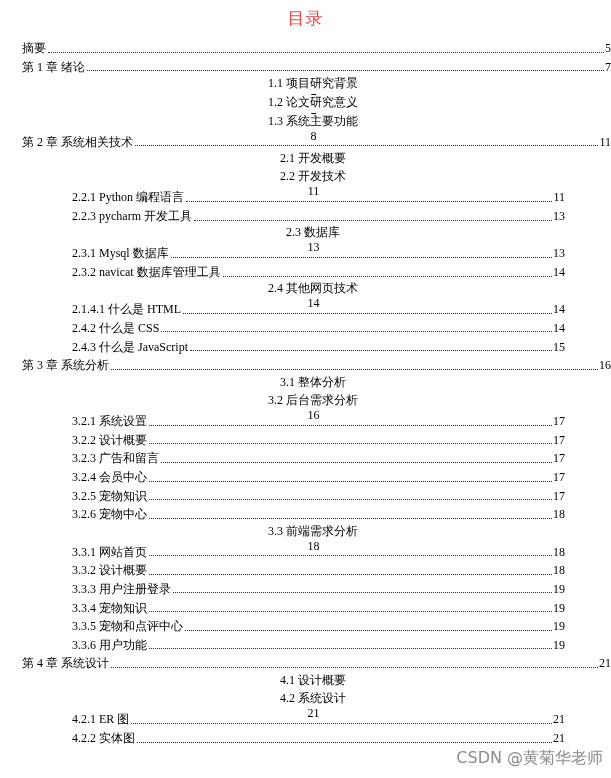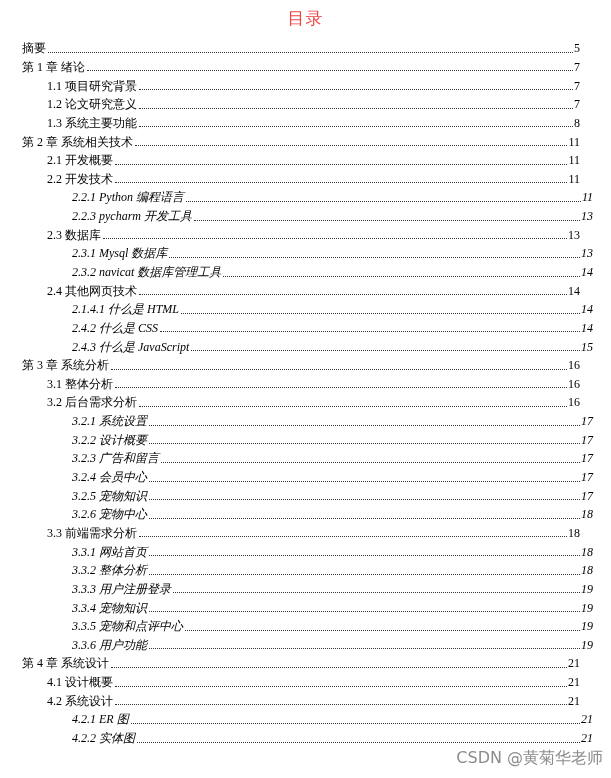--- a/index.html
+++ b/index.html
@@ -7,23 +7,23 @@
          font-family: "Liberation Serif", "DejaVu Serif", serif; color: #000; }
   .title { position: absolute; top: 7px; left: 0; width: 611px; text-align: center;
            font-family: "DejaVu Sans", "Liberation Sans", sans-serif;
            font-size: 17px; color: #2c5a96; letter-spacing: 1px; }
   .toc { position: absolute; top: 39px; left: 0; width: 611px; }
   .row { position: relative; height: 18.65px; display: flex; align-items: center;
          font-size: 12px; line-height: 14px; }
   .row .lbl { white-space: nowrap; background: #fff; padding-right: 1px; z-index: 1; }
   .row .dots { flex: 1; height: 0; border-bottom: 1px dotted #333; margin: 0 1px; align-self: center; transform: translateY(4px); }
   .row .pg { white-space: nowrap; background: #fff; z-index: 1; text-align: right; }
-  .l1 { padding-left: 22px; padding-right: 31px; }
-  .l2 { padding-left: 47px; padding-right: 31px; }
-  .l3 { padding-left: 72px; padding-right: 18px; font-style: italic; }
+  .l1 { padding-left: 22px; }
+  .l2 { padding-left: 47px; padding-right: 31px; flex-direction: column; }
+  .l3 { padding-left: 72px; padding-right: 46px; }
   .watermark { position: absolute; right: 8px; bottom: 9px; font-family: "DejaVu Sans", "Liberation Sans", sans-serif;
                font-size: 16px; color: rgba(120,120,120,0.85); z-index: 5; }
 </style>
 </head>
 <body>
 
 <div class="title" style="color: #ef4444;">目录</div>
 
 <div class="toc" id="toc">
     <div class="row l1">
@@ -160,21 +160,21 @@
       <span class="lbl">3.3  前端需求分析</span>
       <span class="dots"></span>
       <span class="pg">18</span>
     </div>
     <div class="row l3">
       <span class="lbl">3.3.1  网站首页</span>
       <span class="dots"></span>
       <span class="pg">18</span>
     </div>
     <div class="row l3">
-      <span class="lbl">3.3.2  整体分析</span>
+      <span class="lbl">3.3.2  设计概要</span>
       <span class="dots"></span>
       <span class="pg">18</span>
     </div>
     <div class="row l3">
       <span class="lbl">3.3.3  用户注册登录</span>
       <span class="dots"></span>
       <span class="pg">19</span>
     </div>
     <div class="row l3">
       <span class="lbl">3.3.4  宠物知识</span>

